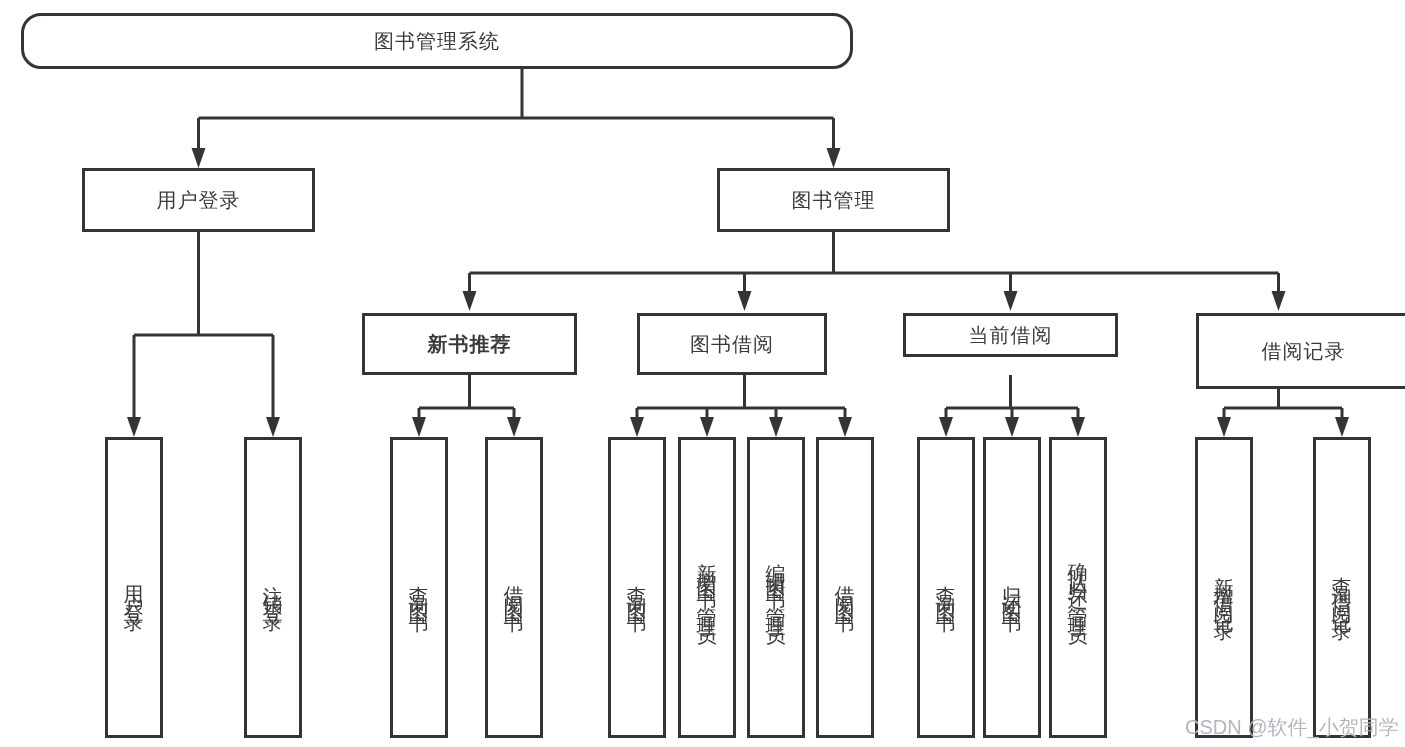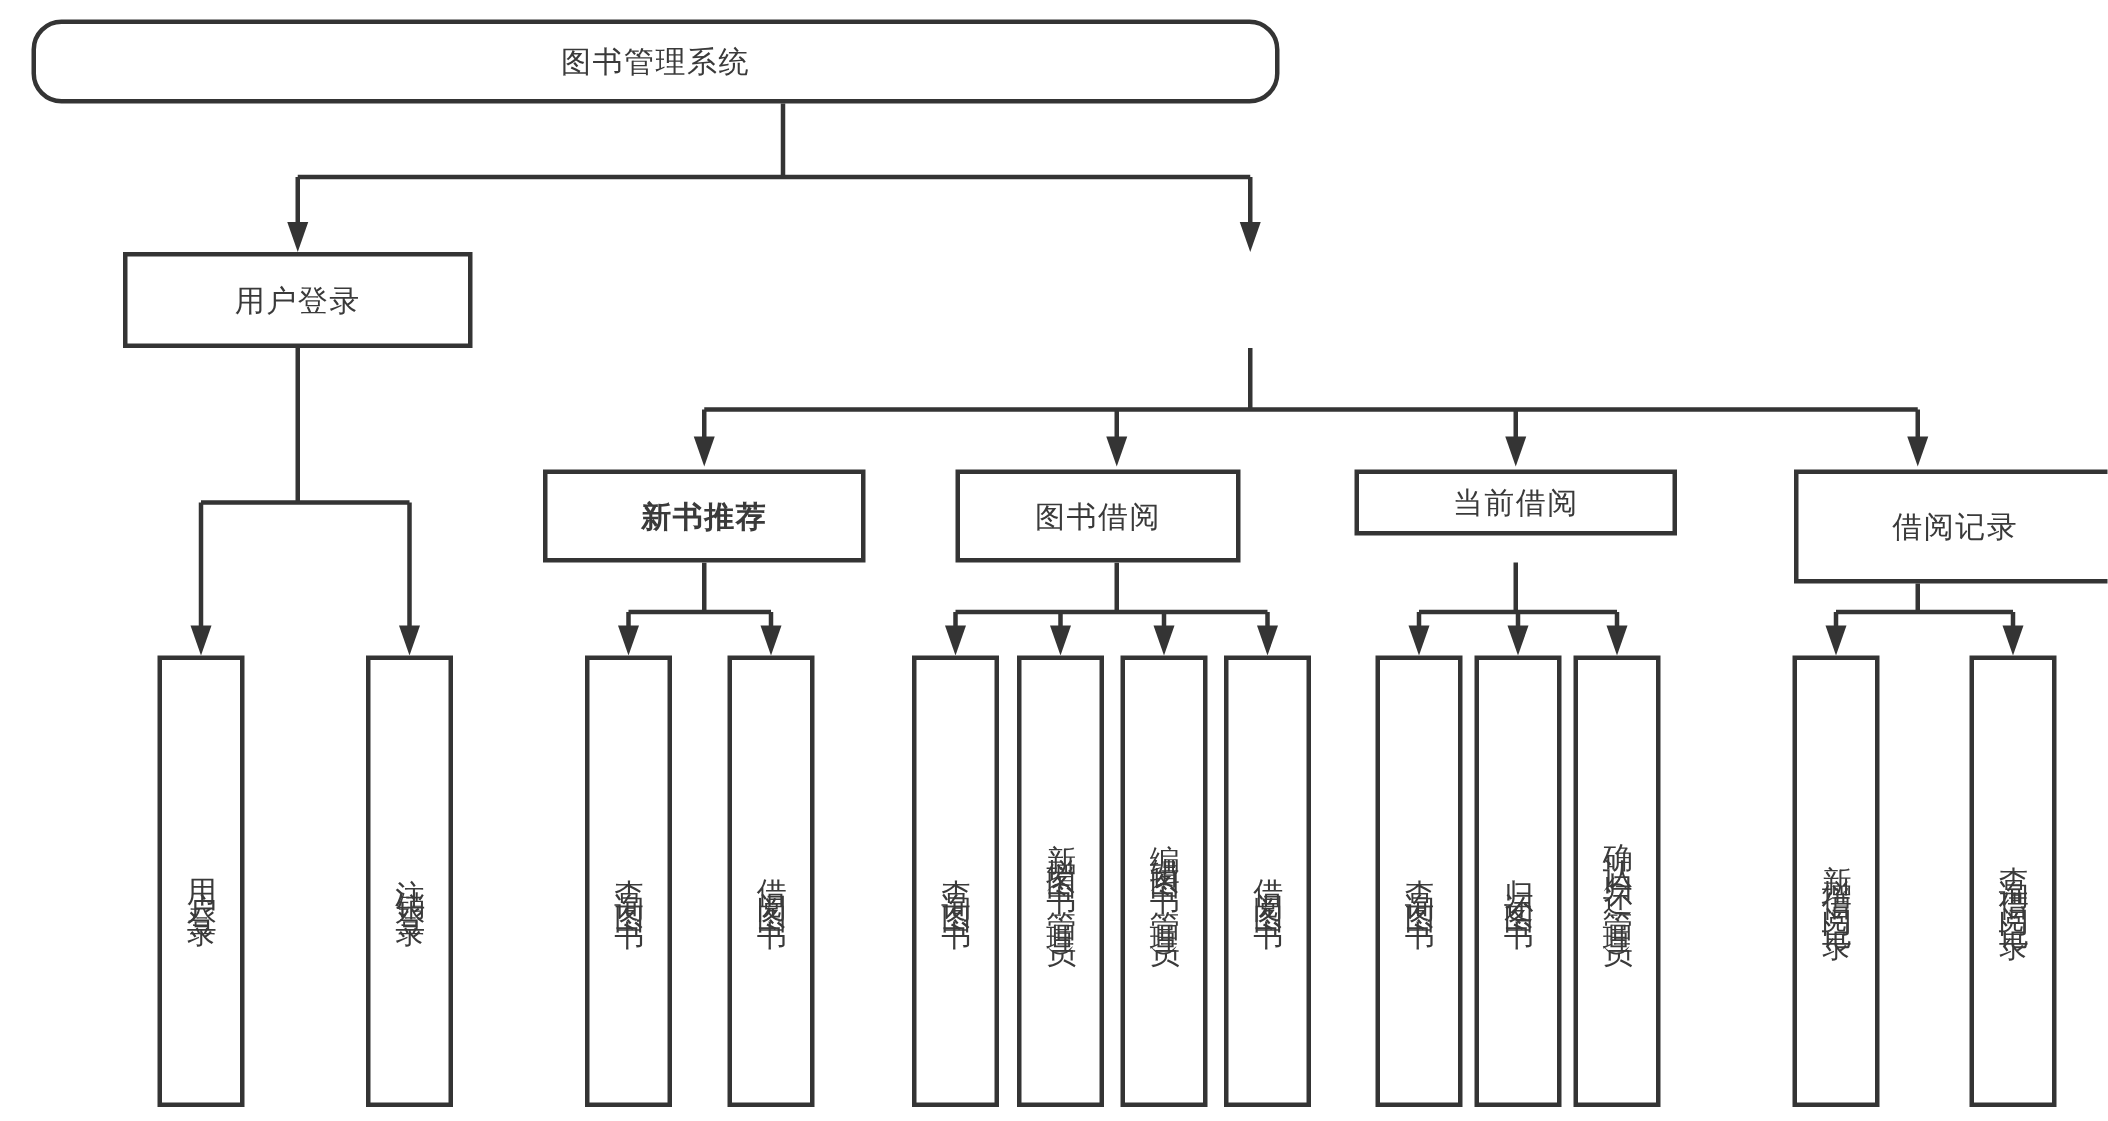--- a/index.html
+++ b/index.html
@@ -102,20 +102,21 @@
       <polygon points="1005,417 1019,417 1012,437"></polygon>
       <polygon points="1071,417 1085,417 1078,437"></polygon>
       <polygon points="1217,417 1231,417 1224,437"></polygon>
       <polygon points="1335,417 1349,417 1342,437"></polygon>
     </g>
   </svg>
 
   <div class="node" id="n-root">图书管理系统</div>
 
   <div class="node" id="n-user-login">用户登录</div>
+  <div class="node" id="n-book-mgmt">图书管理</div>
 
   <div class="node" id="n-new-book">新书推荐</div>
   <div class="node" id="n-book-borrow">图书借阅</div>
   <div class="node" id="n-current-borrow">当前借阅</div>
   <div class="node" id="n-borrow-records">借阅记录</div>
 
   <div class="node v leaf" id="lf-user-login">用户登录</div>
   <div class="node v leaf" id="lf-logout">注销登录</div>
 
   <div class="node v leaf" id="lf-query-1">查询图书</div>
@@ -126,13 +127,14 @@
   <div class="node v leaf" id="lf-edit-book">编辑图书（管理员）</div>
   <div class="node v leaf" id="lf-borrow-2">借阅图书</div>
 
   <div class="node v leaf" id="lf-query-3">查询图书</div>
   <div class="node v leaf" id="lf-return-book">归还图书</div>
   <div class="node v leaf" id="lf-confirm-return">确认归还（管理员）</div>
 
   <div class="node v leaf" id="lf-add-record">新增借阅记录</div>
   <div class="node v leaf" id="lf-query-record">查询借阅记录</div>
 
+  <div id="watermark">CSDN @软件_小贺同学</div>
 </div>
 
 </body></html>

